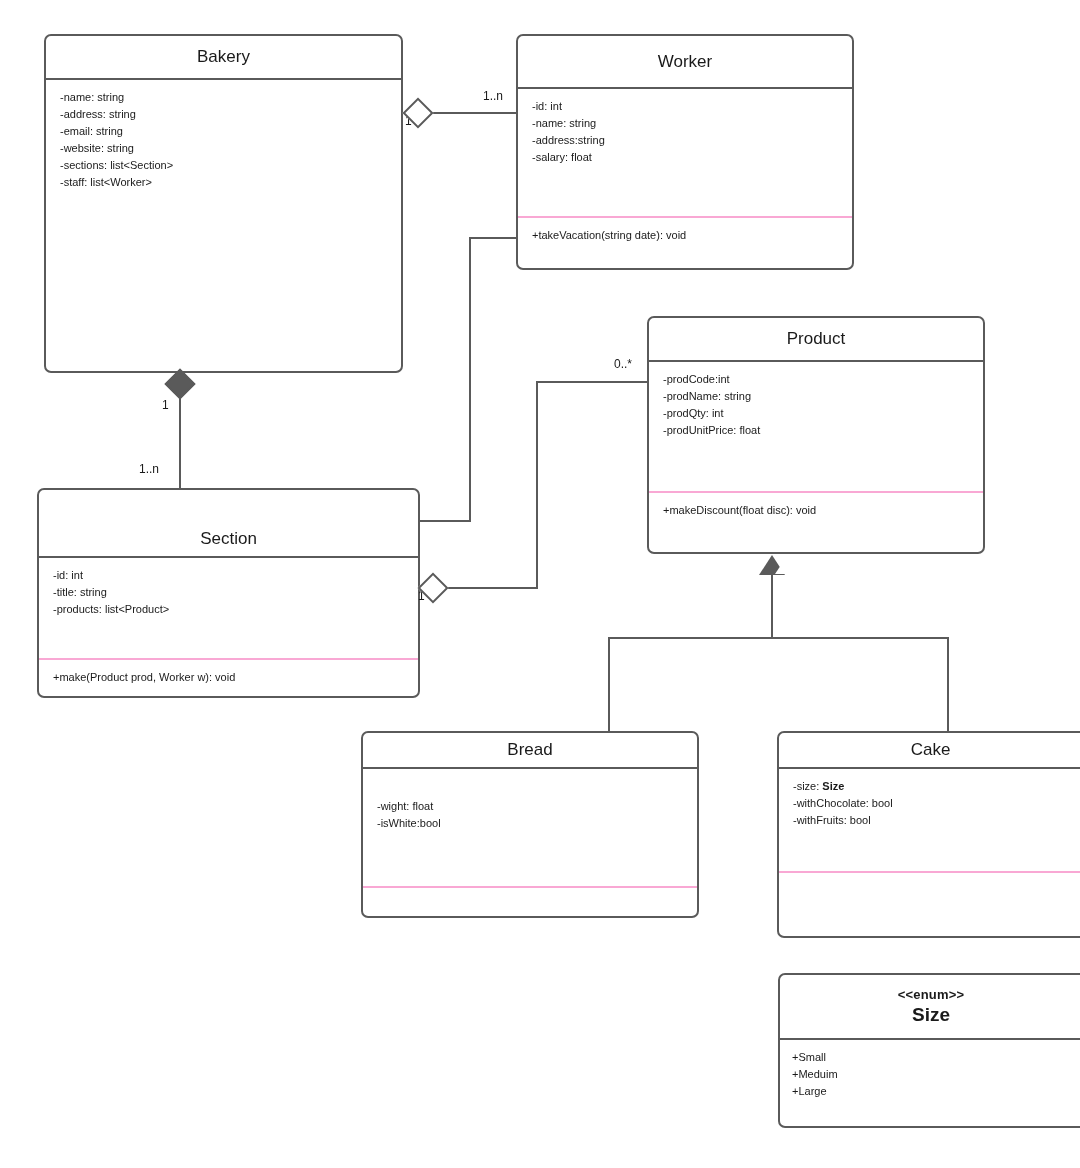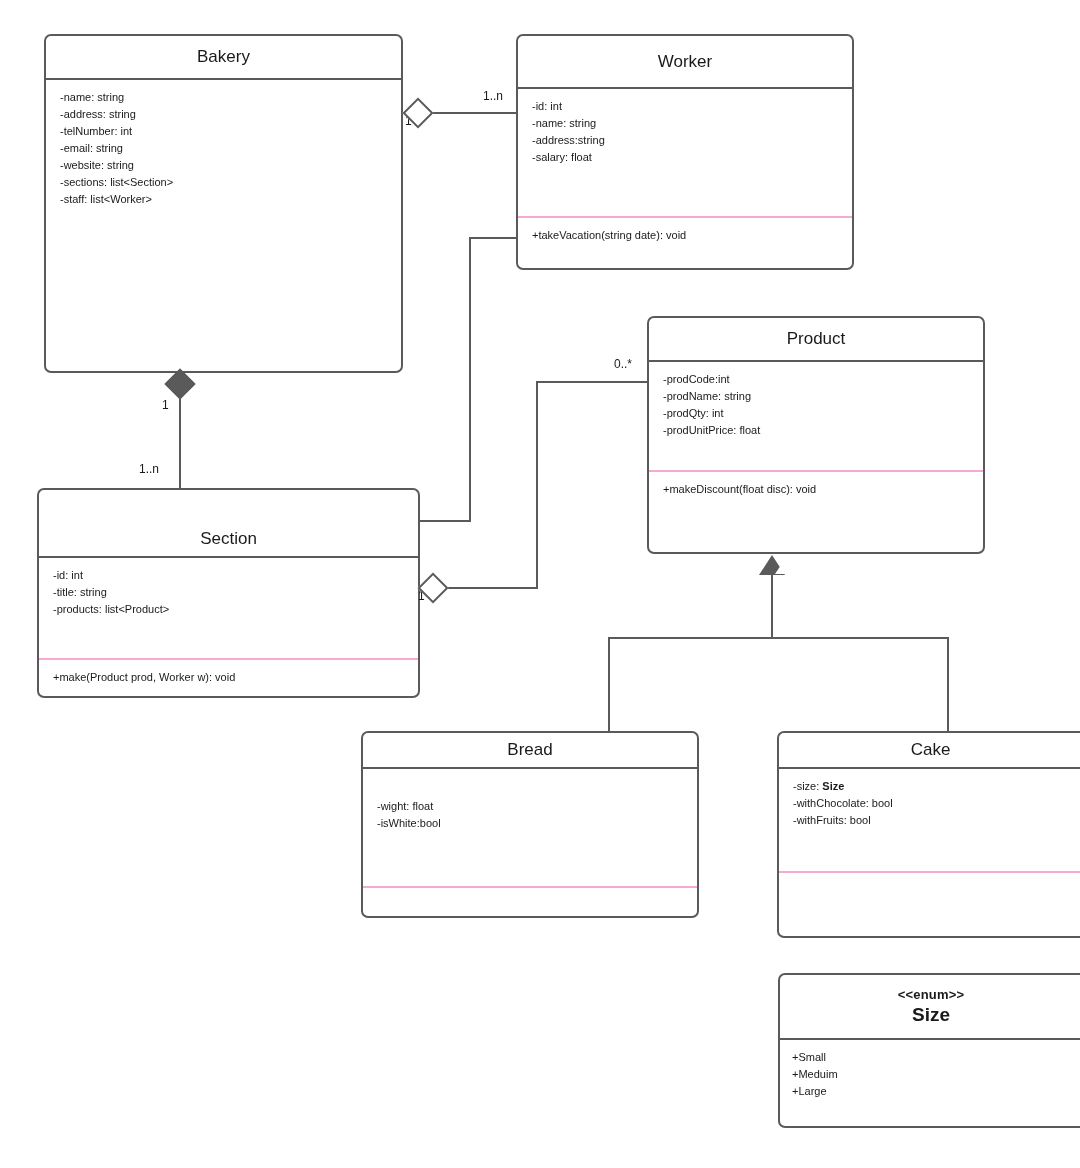--- a/index.html
+++ b/index.html
@@ -153,21 +153,20 @@
   <div class="seg v" style="left:771px; top:574px; height:64px;"></div>
   <div class="seg h" style="left:608px; top:637px; width:341px;"></div>
   <div class="seg v" style="left:608px; top:637px; height:94px;"></div>
   <div class="seg v" style="left:947px; top:637px; height:94px;"></div>
 
   <div class="uml-class" style="left:44px; top:34px; width:359px; height:339px;">
     <div class="uml-name" style="height:44px;">Bakery</div>
     <div class="uml-compartment" style="height:195px;">
       <div class="row">-name: string</div>
       <div class="row">-address: string</div>
-      <div class="row">-telNumber: int</div>
       <div class="row">-email: string</div>
       <div class="row">-website: string</div>
       <div class="row">-sections: list&lt;Section&gt;</div>
       <div class="row">-staff: list&lt;Worker&gt;</div>
     </div>
   </div>
 
   <div class="uml-class" style="left:516px; top:34px; width:338px; height:236px;">
     <div class="uml-name" style="height:53px;">Worker</div>
     <div class="uml-compartment" style="height:127px;">
@@ -176,21 +175,21 @@
       <div class="row">-address:string</div>
       <div class="row">-salary: float</div>
     </div>
     <div class="uml-compartment bordered" style="flex:1;">
       <div class="row">+takeVacation(string date): void</div>
     </div>
   </div>
 
   <div class="uml-class" style="left:647px; top:316px; width:338px; height:238px;">
     <div class="uml-name" style="height:44px;">Product</div>
-    <div class="uml-compartment" style="height:108px;">
+    <div class="uml-compartment" style="height:129px;">
       <div class="row">-prodCode:int</div>
       <div class="row">-prodName: string</div>
       <div class="row">-prodQty: int</div>
       <div class="row">-prodUnitPrice: float</div>
     </div>
     <div class="uml-compartment bordered" style="flex:1;">
       <div class="row">+makeDiscount(float disc): void</div>
     </div>
   </div>
 

